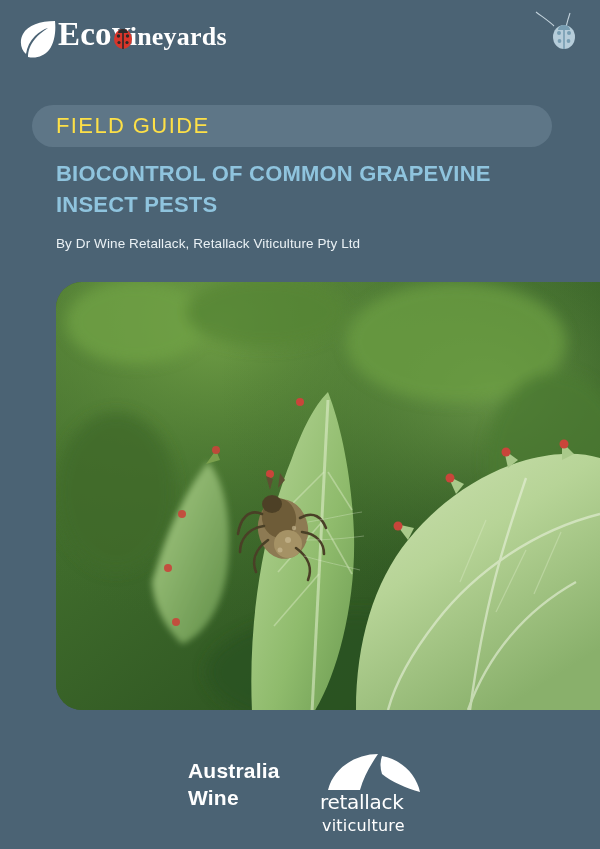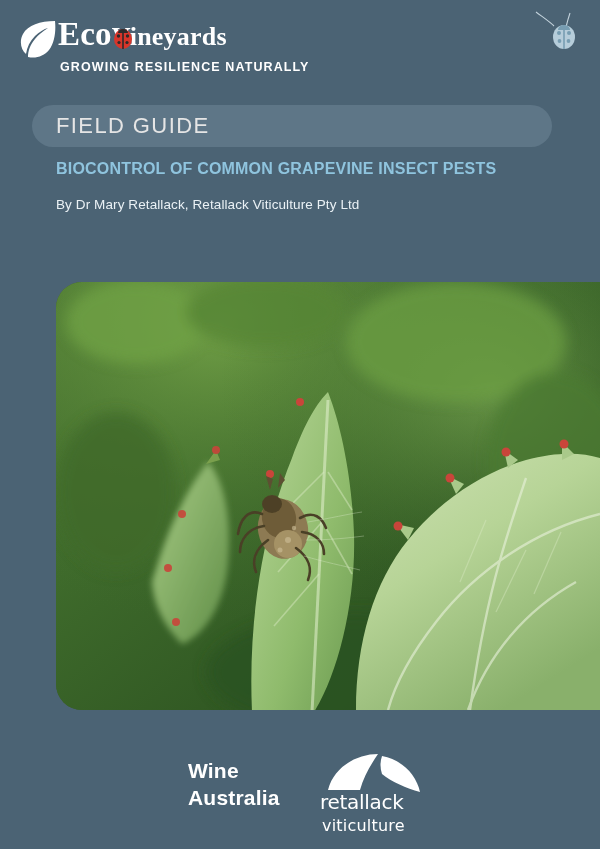--- a/index.html
+++ b/index.html
@@ -96,36 +96,36 @@
     top: 105px;
     width: 520px;
     height: 42px;
     background: #5e7687;
     border-radius: 21px;
     display: flex;
     align-items: center;
   }
   .fieldguide-text {
     margin-left: 24px;
-    color: #e5e5e5;
+    color: #fde047;
     font-size: 22px;
     letter-spacing: 1.4px;
     font-weight: 400;
   }
 
   
   .title-block {
     position: absolute;
     left: 56px;
     top: 158px;
     width: 500px;
   }
   .doc-title {
     color: #8fc4de;
-    font-size: 16px;
+    font-size: 22px;
     font-weight: bold;
     line-height: 1.42;
     letter-spacing: 0.2px;
     text-transform: uppercase;
   }
   .doc-author {
     margin-top: 16px;
     color: #eaf1f5;
     font-size: 13.5px;
     font-weight: 400;
@@ -217,21 +217,20 @@
           <ellipse cx="13" cy="14" rx="9" ry="10" fill="#d8352a"></ellipse>
           <path d="M13 4c-3 0-5 2-5 4h10c0-2-2-4-5-4z" fill="#2b2b2b"></path>
           <rect x="12.2" y="5" width="1.6" height="19" fill="#2b2b2b"></rect>
           <circle cx="8.5" cy="11" r="1.7" fill="#2b2b2b"></circle>
           <circle cx="17.5" cy="11" r="1.7" fill="#2b2b2b"></circle>
           <circle cx="9" cy="17.5" r="1.6" fill="#2b2b2b"></circle>
           <circle cx="17" cy="17.5" r="1.6" fill="#2b2b2b"></circle>
         </svg>
       </span>
 
-      <div class="logo-tagline">GROWING RESILIENCE NATURALLY</div>
     </div>
 
     <span class="corner-bug">
       <svg viewBox="0 0 52 44" width="52" height="44" aria-hidden="true">
         <g stroke="#d8e6ee" stroke-width="1.1" fill="none">
           <path d="M6 2 C14 8 20 12 24 16"></path>
           <path d="M40 3 C38 9 37 13 36 17"></path>
         </g>
         <ellipse cx="34" cy="27" rx="11" ry="12" fill="#c9e0ec"></ellipse>
         <path d="M34 15c-3.4 0-6 2.3-6 5h12c0-2.7-2.6-5-6-5z" fill="#7fa8bd"></path>
@@ -243,21 +242,21 @@
       </svg>
     </span>
   </div>
 
   <div class="fieldguide-band">
     <span class="fieldguide-text">FIELD GUIDE</span>
   </div>
 
   <div class="title-block">
     <h1 class="doc-title">BIOCONTROL OF COMMON GRAPEVINE INSECT PESTS</h1>
-    <p class="doc-author">By Dr Mary Retallack, Retallack Viticulture Pty Ltd</p>
+    <p class="doc-author">By Dr Wine Retallack, Retallack Viticulture Pty Ltd</p>
   </div>
 
   <div class="cover-photo">
     <svg width="544" height="428" viewBox="0 0 544 428" aria-hidden="true">
       <defs>
         <linearGradient id="bgGreen" x1="0" y1="0" x2="1" y2="1">
           <stop offset="0%" stop-color="#4e7a33"></stop>
           <stop offset="35%" stop-color="#3e6a2b"></stop>
           <stop offset="70%" stop-color="#2f5622"></stop>
           <stop offset="100%" stop-color="#24461c"></stop>
@@ -382,22 +381,22 @@
         <path d="M252 240 C276 236 292 232 306 230"></path>
         <path d="M250 258 C274 258 292 256 308 254"></path>
         <path d="M248 274 C268 280 288 284 304 288"></path>
       </g>
     </svg>
   </div>
 
   <div class="footer">
 
     <div class="wine-australia">
+      <div>Australia</div>
       <div>Wine</div>
-      <div>Australia</div>
     </div>
 
     <span class="retallack-logo">
       <svg viewBox="0 0 112 72" width="112" height="72" aria-hidden="true">
         <path d="M8 44 C14 20 38 8 58 8 C50 20 44 30 40 44 C30 44 18 44 8 44 Z" fill="#ffffff"></path>
         <path d="M62 10 C82 14 96 28 100 46 C86 42 72 36 62 28 C60 22 60 16 62 10 Z" fill="#ffffff"></path>
       </svg>
     </span>
     <div class="retallack-name">retallack</div>
     <div class="retallack-sub">viticulture</div>

